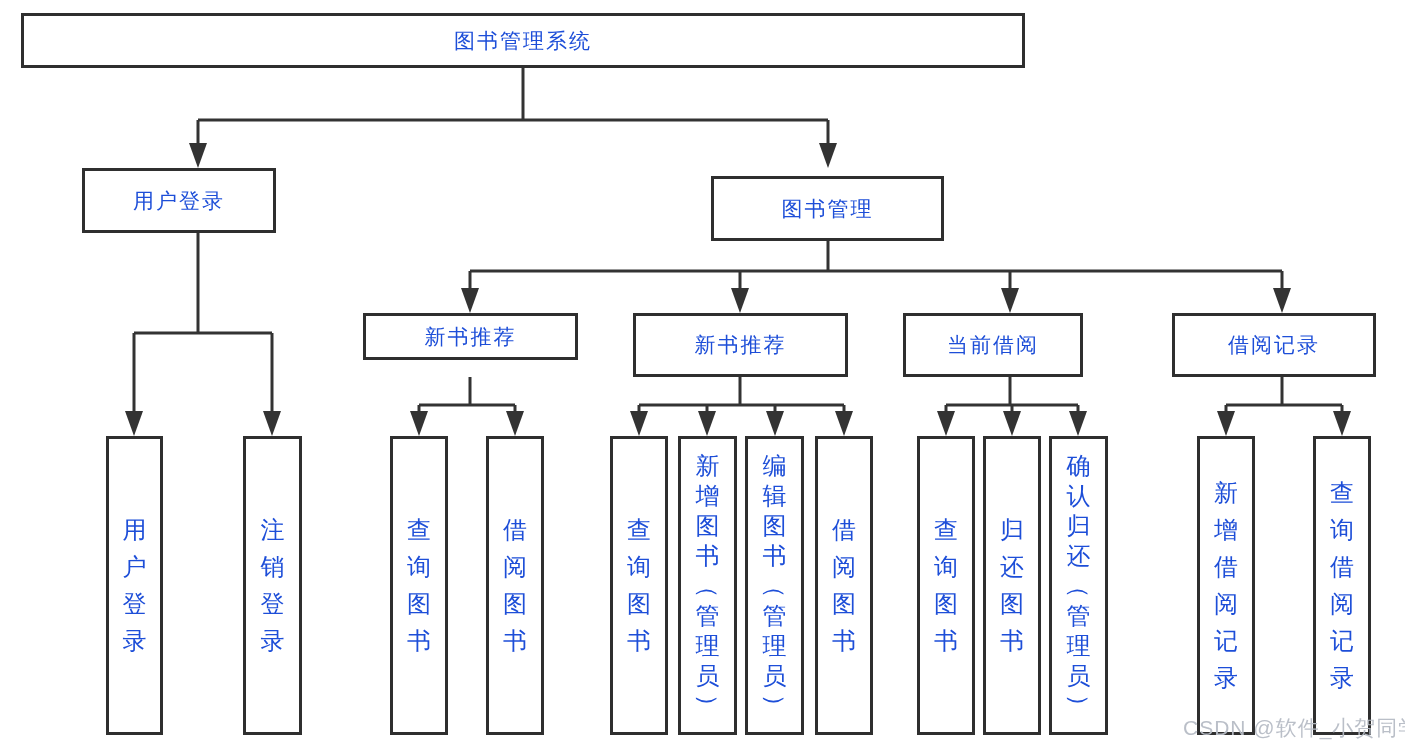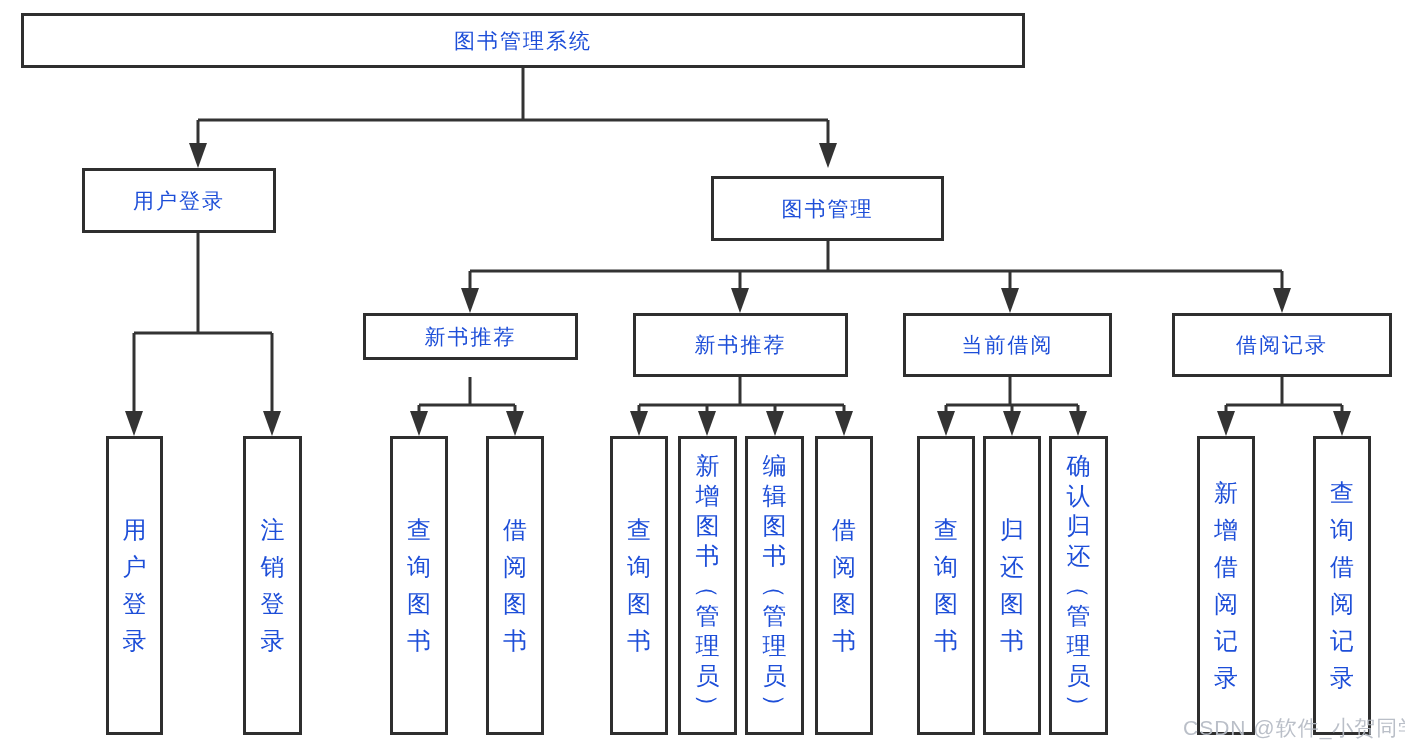--- a/index.html
+++ b/index.html
@@ -22,22 +22,22 @@
     align-items: center;
     justify-content: center;
     text-align: center;
   }
   .hbox { font-size: 21px; letter-spacing: 2px; white-space: nowrap; }
   .b-root  { left: 21px;  top: 13px;  width: 1004px; height: 55px; }
   .b-login { left: 82px;  top: 168px; width: 194px;  height: 65px; }
   .b-mgmt  { left: 711px; top: 176px; width: 233px;  height: 65px; }
   .b-m0 { left: 363px;  top: 313px; width: 215px; height: 47px; }
   .b-m1 { left: 633px;  top: 313px; width: 215px; height: 64px; }
-  .b-m2 { left: 903px;  top: 313px; width: 209px; height: 64px; }
-  .b-m3 { left: 1172px; top: 313px; width: 220px; height: 64px; }
+  .b-m2 { left: 903px;  top: 313px; width: 180px; height: 64px; }
+  .b-m3 { left: 1172px; top: 313px; width: 204px; height: 64px; }
   .leaf {
     top: 436px;
     height: 299px;
     flex-direction: column;
     font-size: 24px;
   }
   .vch { display: block; line-height: 1; }
   .vch.rot { transform: rotate(90deg); }
   .lf-0  { left: 106px;  width: 57px; }
   .lf-1  { left: 243px;  width: 59px; }

